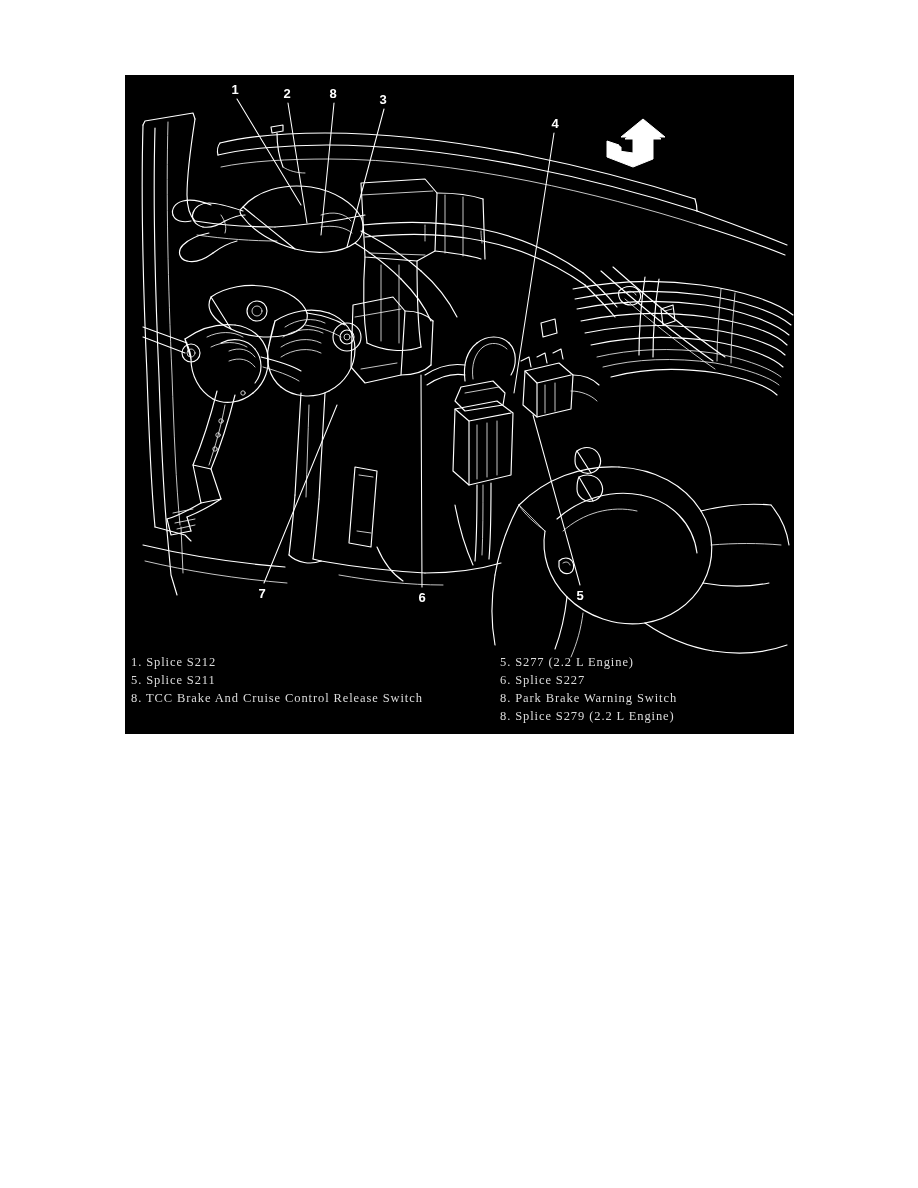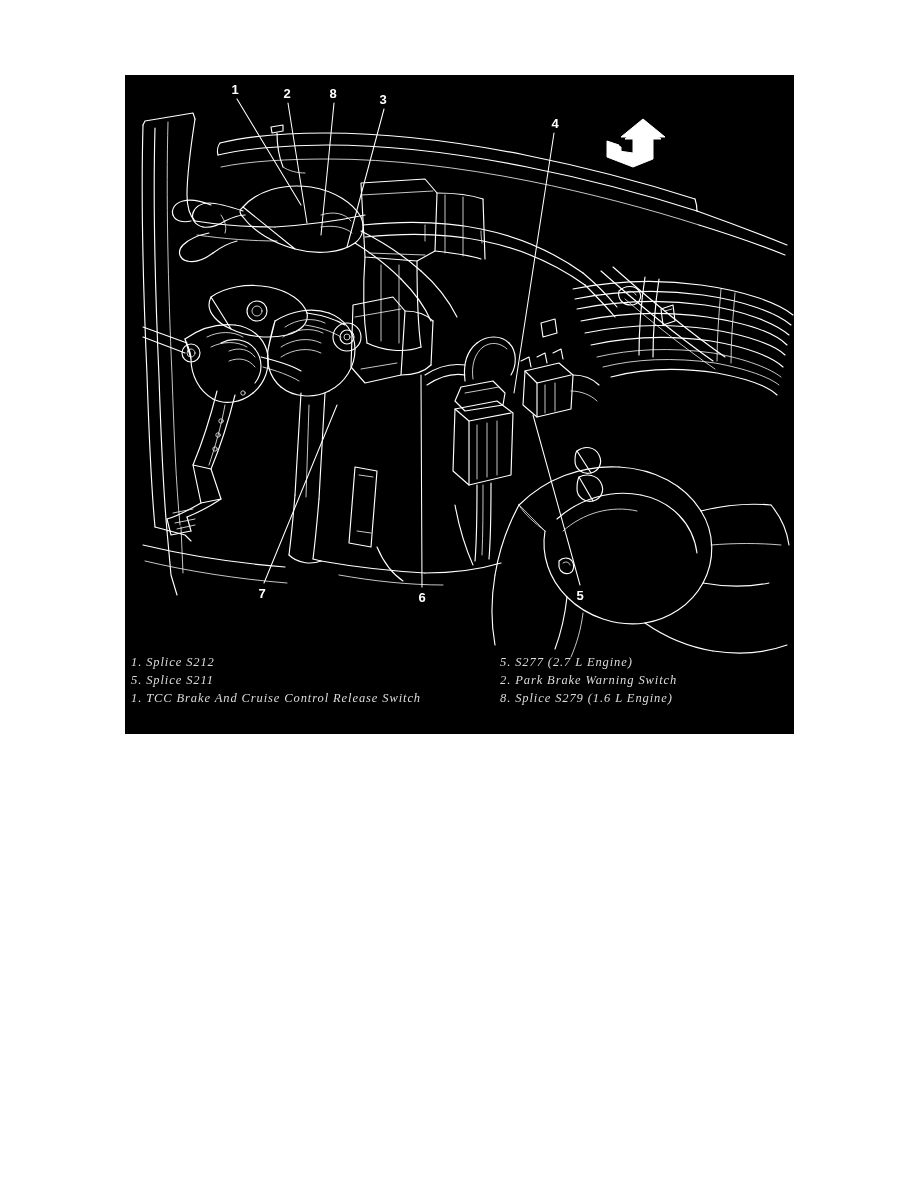--- a/index.html
+++ b/index.html
@@ -413,28 +413,29 @@
         <text class="callout-num" x="208" y="23">8</text>
         <text class="callout-num" x="258" y="29">3</text>
         <text class="callout-num" x="430" y="53">4</text>
         <text class="callout-num" x="137" y="523">7</text>
         <text class="callout-num" x="297" y="527">6</text>
         <text class="callout-num" x="455" y="525">5</text>
       </g>
 
     </svg>
 
-    <div id="legend" style="left:0; top:570px;font-style:italic;">
+    <div id="legend" style="left:0; top:570px;">
       <div class="legend-col" id="legend-col-left">
         <div class="legend-item">1. Splice S212</div>
         <div class="legend-item">5. Splice S211</div>
-        <div class="legend-item">1. TCC Brake And Cruise Control Release Switch</div>
+        <div class="legend-item">8. TCC Brake And Cruise Control Release Switch</div>
       </div>
       <div class="legend-col" id="legend-col-right">
-        <div class="legend-item">5. S277 (2.7 L Engine)</div>
-        <div class="legend-item">2. Park Brake Warning Switch</div>
-        <div class="legend-item">8. Splice S279 (1.6 L Engine)</div>
+        <div class="legend-item">5. S277 (2.2 L Engine)</div>
+        <div class="legend-item">6. Splice S227</div>
+        <div class="legend-item">8. Park Brake Warning Switch</div>
+        <div class="legend-item">8. Splice S279 (2.2 L Engine)</div>
       </div>
     </div>
 
   </div>
 
 </div>
 
 </body></html>

